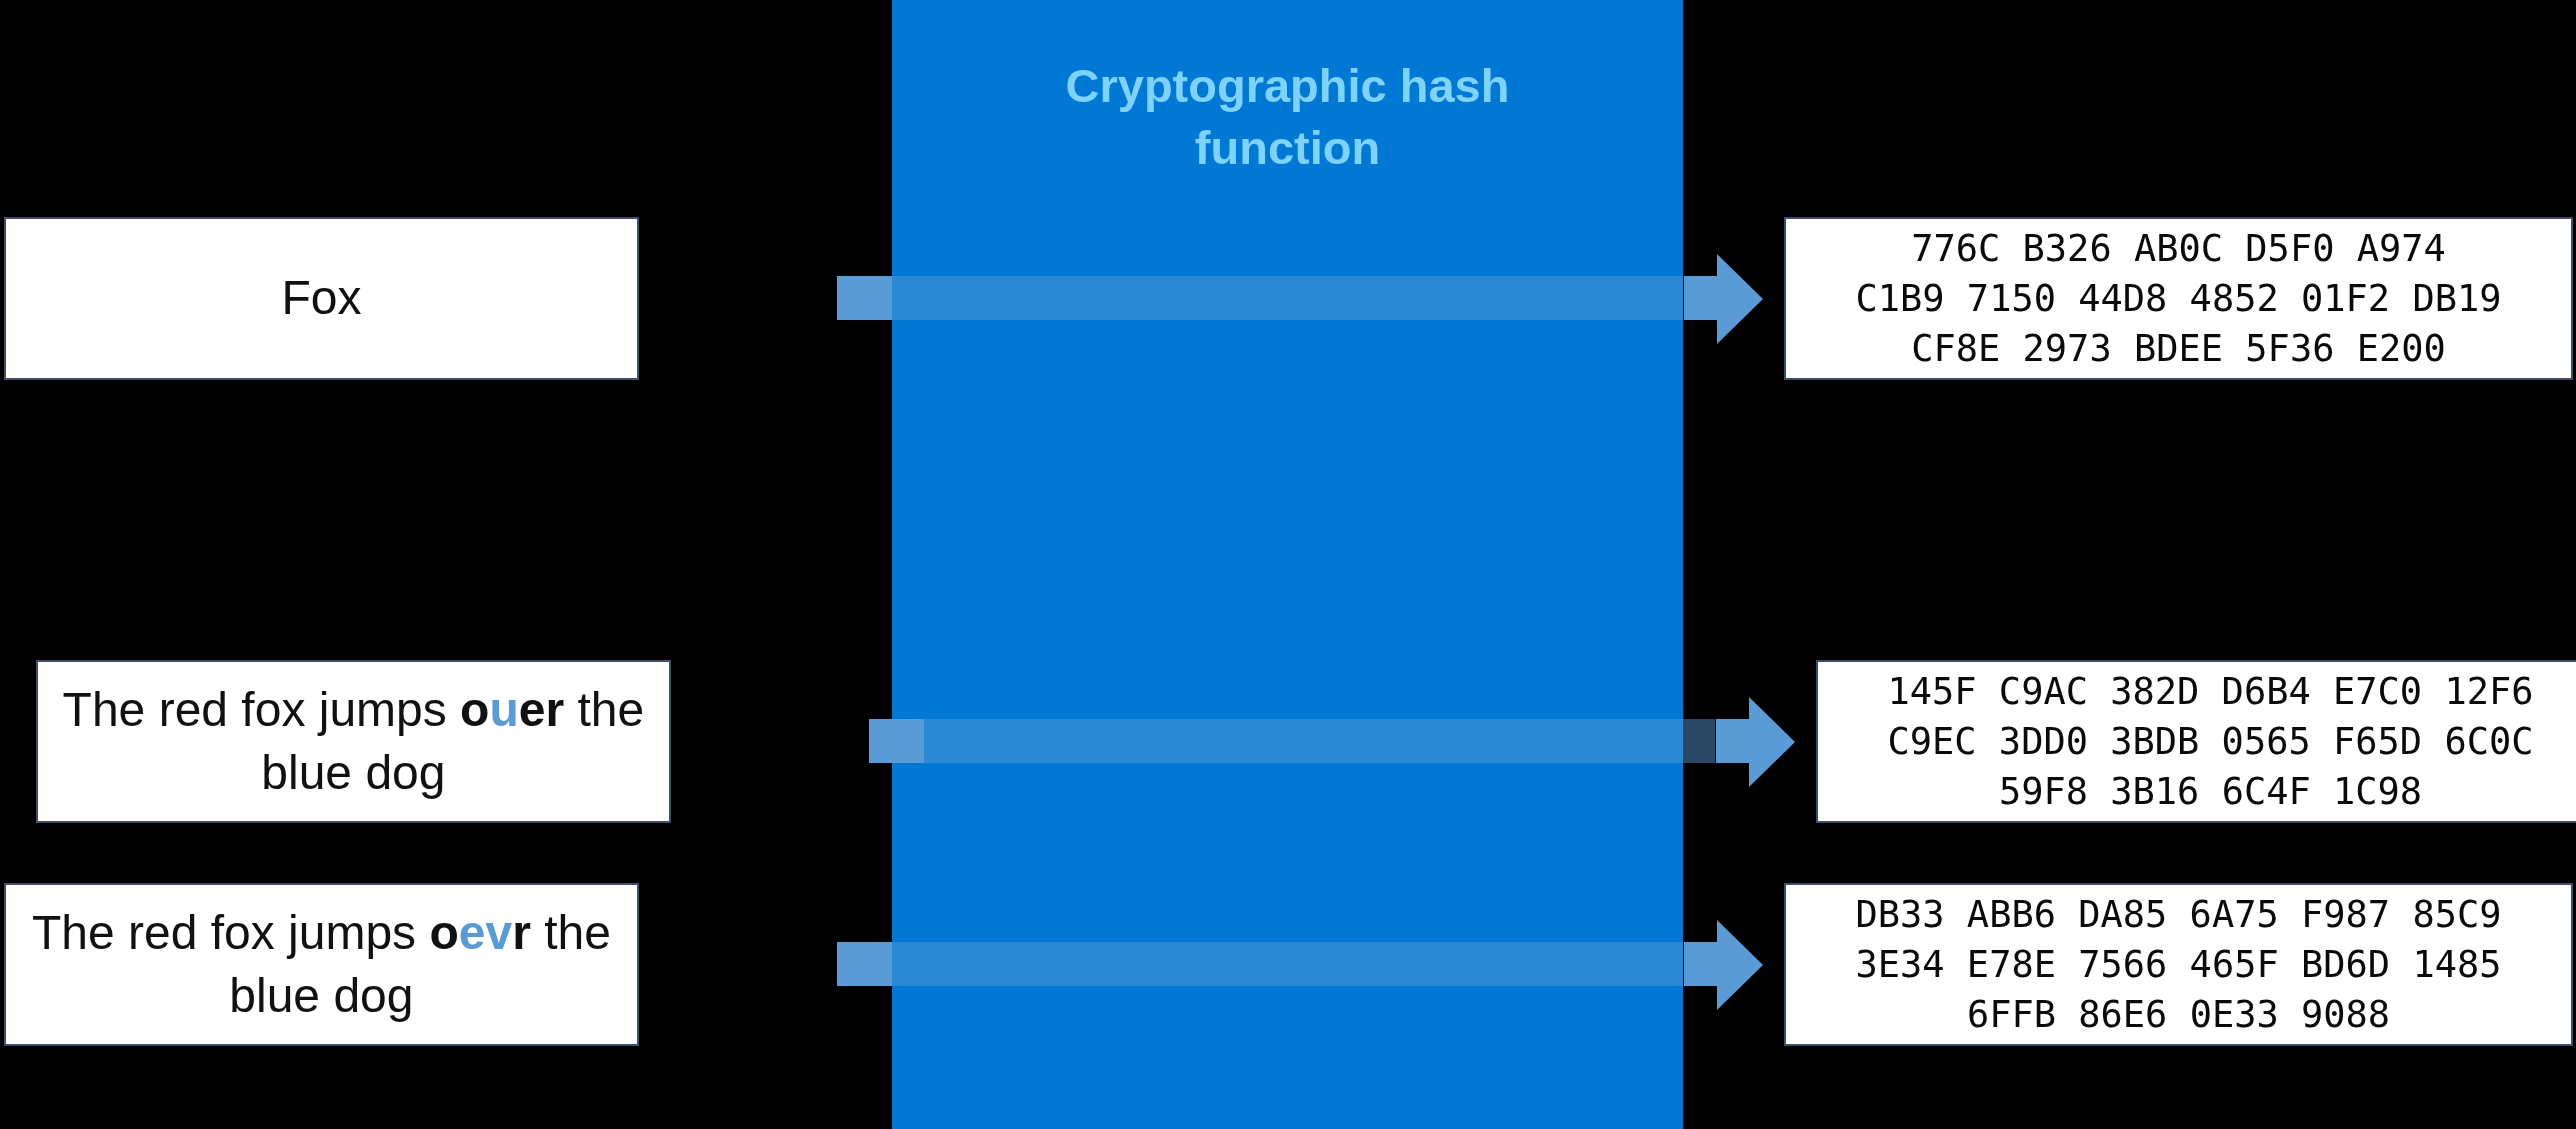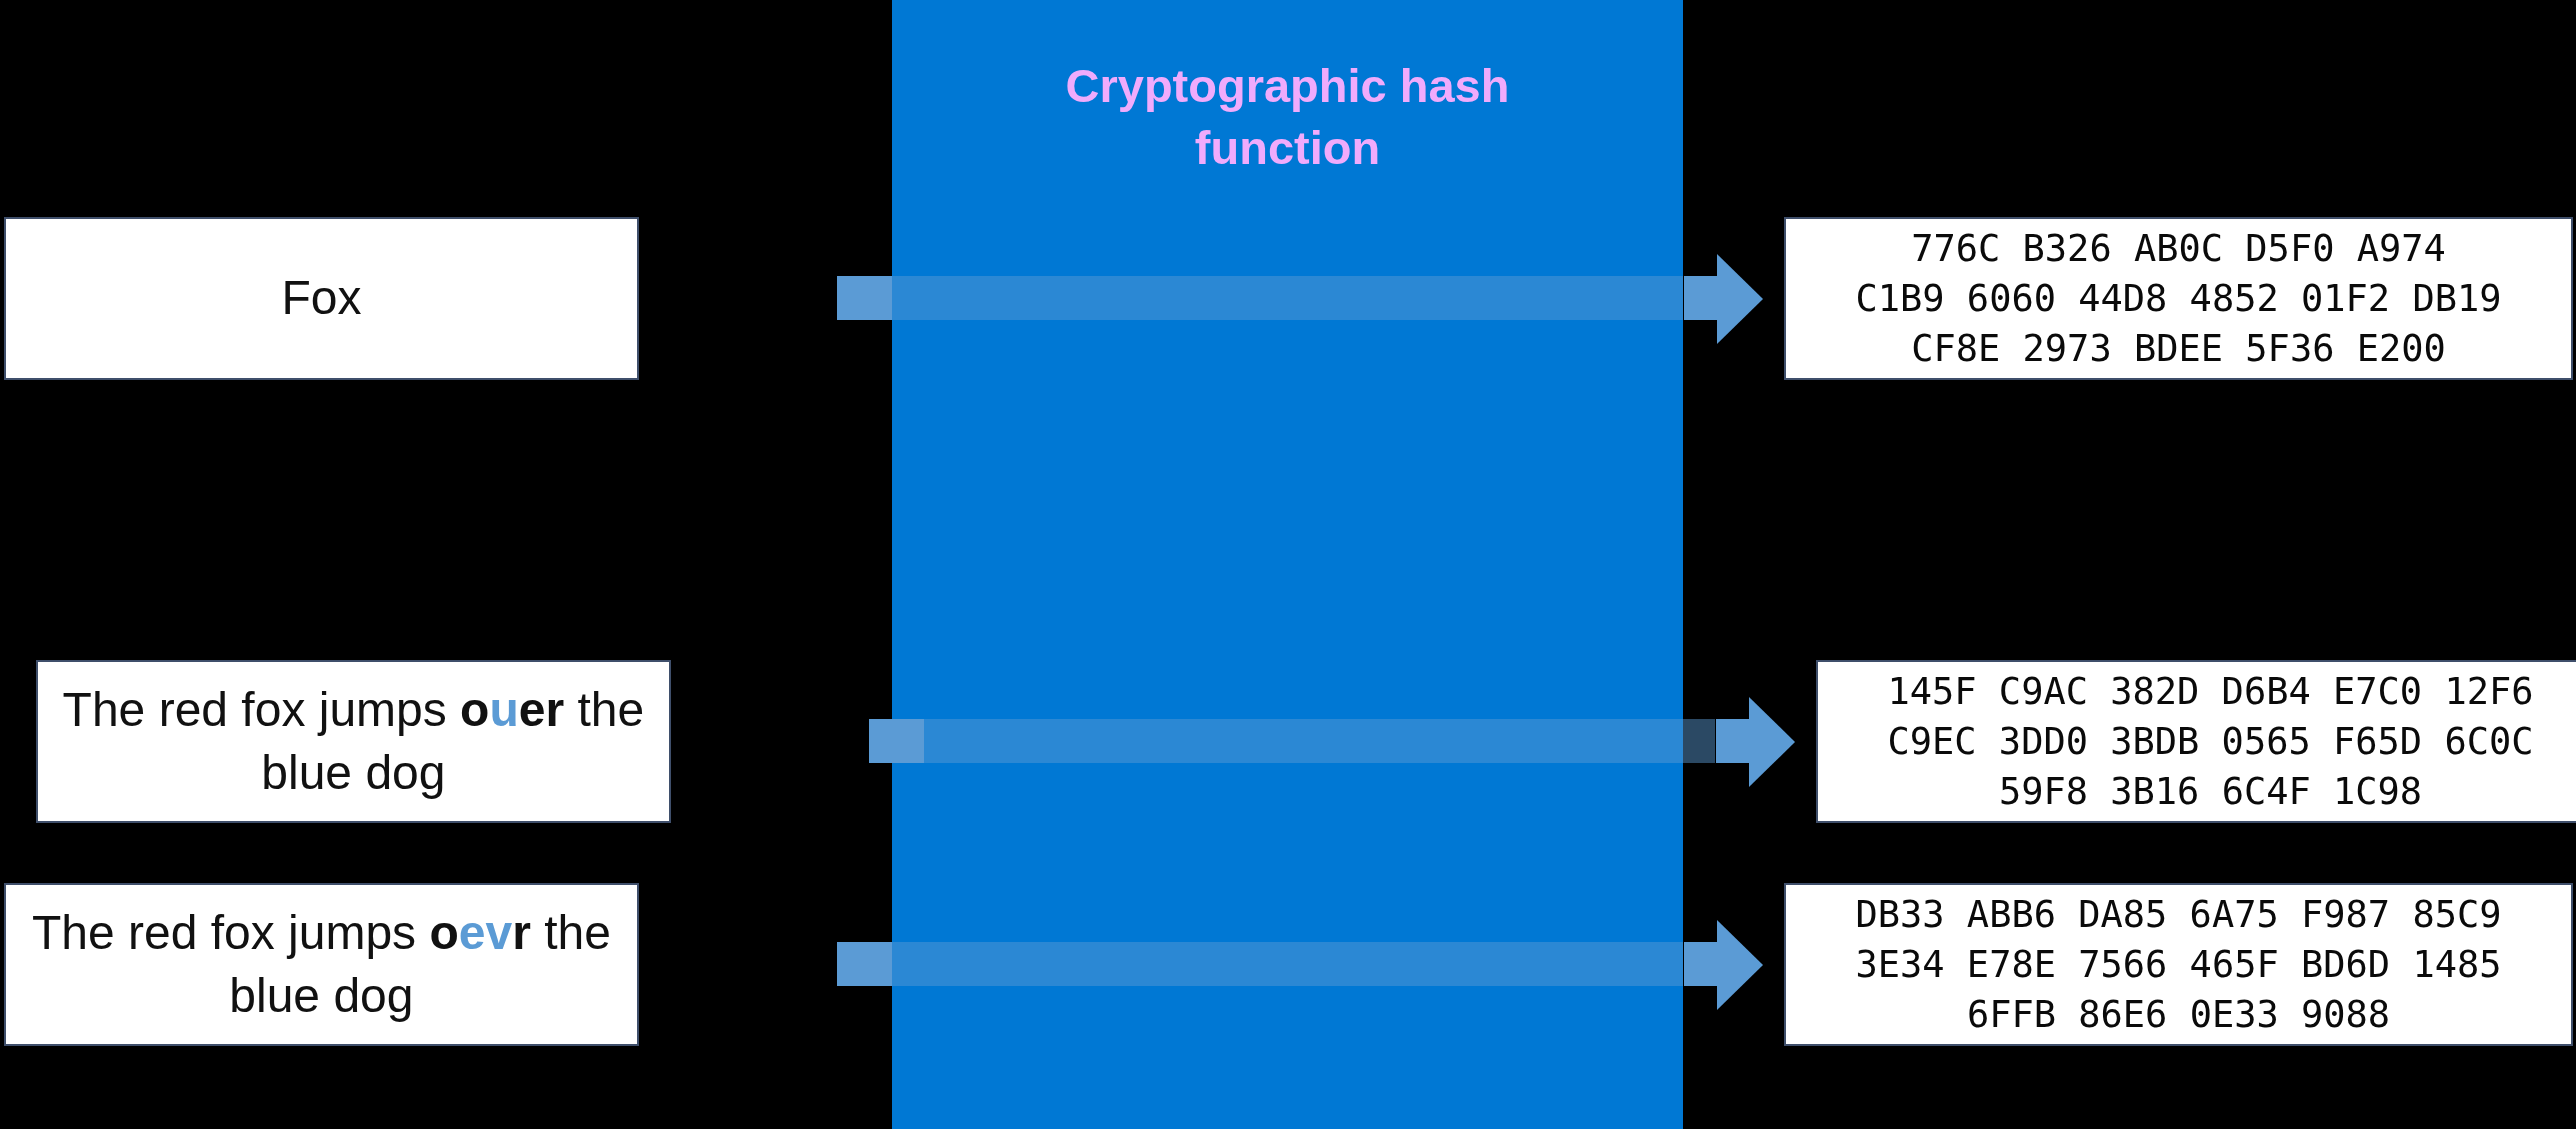--- a/index.html
+++ b/index.html
@@ -27,21 +27,21 @@
     z-index: 3;
     display: flex;
     justify-content: center;
   }
   .diagram-title .title-text {
     max-width: 587px;
     text-align: center;
     font-size: 47px;
     font-weight: bold;
     line-height: 1.32;
-    color: #f0abfc;
+    color: #7dd3fc;
   }
 
   
   .row {
     position: absolute;
     left: 0; width: 2576px; height: 163px;
     z-index: 2;
   }
   .row-1 { top: 217px; }
   .row-2 { top: 442px; }
@@ -116,21 +116,21 @@
   <div class="row row-1">
     <div class="input-box">
       <div class="input-text"><span>Fox</span></div>
     </div>
     <div class="arrow-tail-left"></div>
     <div class="arrow-tail-mid"></div>
     <div class="arrow-tail-right"></div>
     <div class="arrow-head"></div>
     <div class="output-box">
       <div class="hash-line">776C B326 AB0C D5F0 A974</div>
-      <div class="hash-line">C1B9 6060 44D8 4852 01F2 DB19</div>
+      <div class="hash-line">C1B9 7150 44D8 4852 01F2 DB19</div>
       <div class="hash-line">CF8E 2973 BDEE 5F36 E200</div>
     </div>
   </div>
 
 
   <div class="row row-3">
     <div class="input-box">
       <div class="input-text"><span>The red fox jumps </span><span class="seg-bold">o</span><span class="seg-bold seg-accent">u</span><span class="seg-bold">er</span><span> the blue dog</span></div>
     </div>
     <div class="arrow-tail-left"></div>

